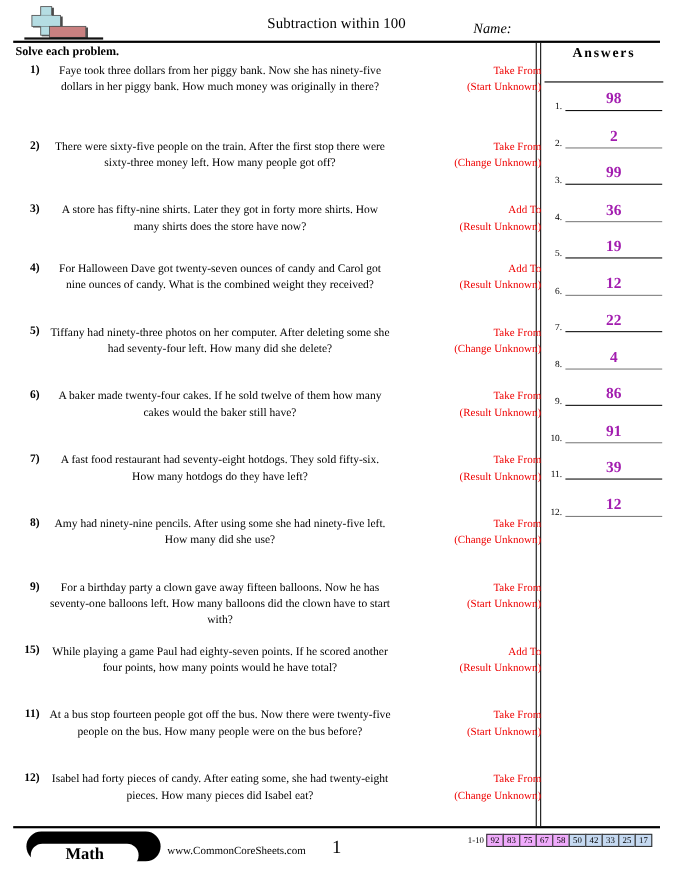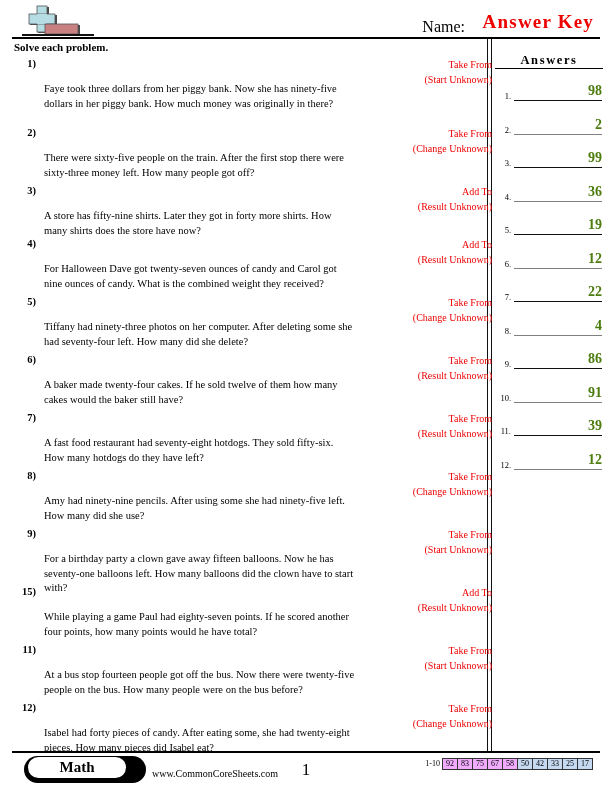--- a/index.html
+++ b/index.html
@@ -32,21 +32,22 @@
     position: absolute;
     left: 0; top: 13px;
     width: 612px;
     text-align: center;
     font-size: 13.5px;
     letter-spacing: 0.1px;
   }
   #name-label {
     position: absolute;
     right: 147px; top: 18px;
-    font-size: 16px;
+    font-size: 13px;
+    font-style: italic;
   }
   #answer-key {
     position: absolute;
     right: 18px; top: 11px;
     font-size: 19px;
     font-weight: bold;
     color: #ee0000;
     letter-spacing: 1.2px;
     font-family: "Liberation Serif", "DejaVu Serif", serif;
   }
@@ -94,49 +95,48 @@
     text-align: right;
     font-size: 10.5px;
     font-weight: bold;
   }
   .prob-text {
     position: absolute;
     left: 30px; top: 0;
     width: 312px;
     font-size: 10.5px;
     line-height: 14.6px;
-    text-align: left;
-    margin-top: 24px;
+    text-align: center;
   }
   .prob-tag {
     position: absolute;
     left: 348px; top: 0;
     width: 130px;
     text-align: right;
     font-size: 10px;
     line-height: 14.6px;
     color: #ee0000;
   }
 
   
   #answers {
     position: absolute;
     left: 495px; top: 41px;
     width: 112px;
   }
   #answers-title {
     position: absolute;
-    left: 0; top: 12px;
+    left: 0; top: 0;
     width: 108px;
     text-align: center;
     font-size: 12.5px;
     font-weight: bold;
     letter-spacing: 1.6px;
     border-bottom: 1.6px solid #000;
-    padding-bottom: 0;
+    padding-bottom: 18px;
   }
   .ans-row {
     position: absolute;
     left: 0;
     width: 110px;
     height: 20px;
   }
   .ans-num {
     position: absolute;
     left: 0; bottom: 0px;
@@ -149,43 +149,43 @@
     left: 19px; bottom: 0px;
     width: 88px;
     height: 0;
   }
   .ans-line.dark  { border-bottom: 1.3px solid #111111; }
   .ans-line.light { border-bottom: 1.6px solid #808080; }
   .ans-val {
     position: absolute;
     left: 19px; bottom: 2px;
     width: 88px;
-    text-align: right;
+    text-align: center;
     font-size: 14px;
     font-weight: bold;
-    color: #4d7c0f;
+    color: #a21caf;
   }
 
   
   #footer-rule {
     position: absolute;
     left: 12px; top: 751px;
     width: 588px; height: 0;
     border-top: 2.2px solid #000;
   }
   #math-badge {
     position: absolute;
     left: 24px; top: 756px;
     width: 122px; height: 27px;
     background: #000000;
     border-radius: 14px;
   }
   #math-badge-inner {
     position: absolute;
-    left: 4px; top: 1px;
+    left: 4px; top: 11px;
     width: 98px; height: 21px;
     background: #ffffff;
     border-radius: 11px;
     text-align: center;
     line-height: 21px;
     font-size: 15px;
     font-weight: bold;
     color: #000;
   }
   #site-url {
@@ -246,22 +246,22 @@
     <rect x="7" y="10" width="26" height="10" fill="#b5dde3" stroke="#555" stroke-width="0.8"></rect>
     <rect x="15" y="10" width="10" height="10" fill="#b5dde3" stroke="none"></rect>
 
     <rect x="24" y="21" width="34" height="10" fill="#4a4a4a"></rect>
 
     <rect x="23" y="20" width="33" height="10" fill="#c98080" stroke="#555" stroke-width="0.8"></rect>
 
     <rect x="0" y="30" width="72" height="2" fill="#111"></rect>
   </svg>
 
+  <div id="header-title">Subtraction within 100</div>
   <div id="name-label">Name:</div>
-  <div id="answer-key">Answer Key</div>
   <div id="header-rule"></div>
 </div>
 
 <div id="instruction">Solve each problem.</div>
 
 <div id="divider"></div>
 
 <div id="problems">
     <div class="problem" style="position: absolute; left: 0px; top: 0px; width: 470px;">
       <div class="prob-num">1)</div>

